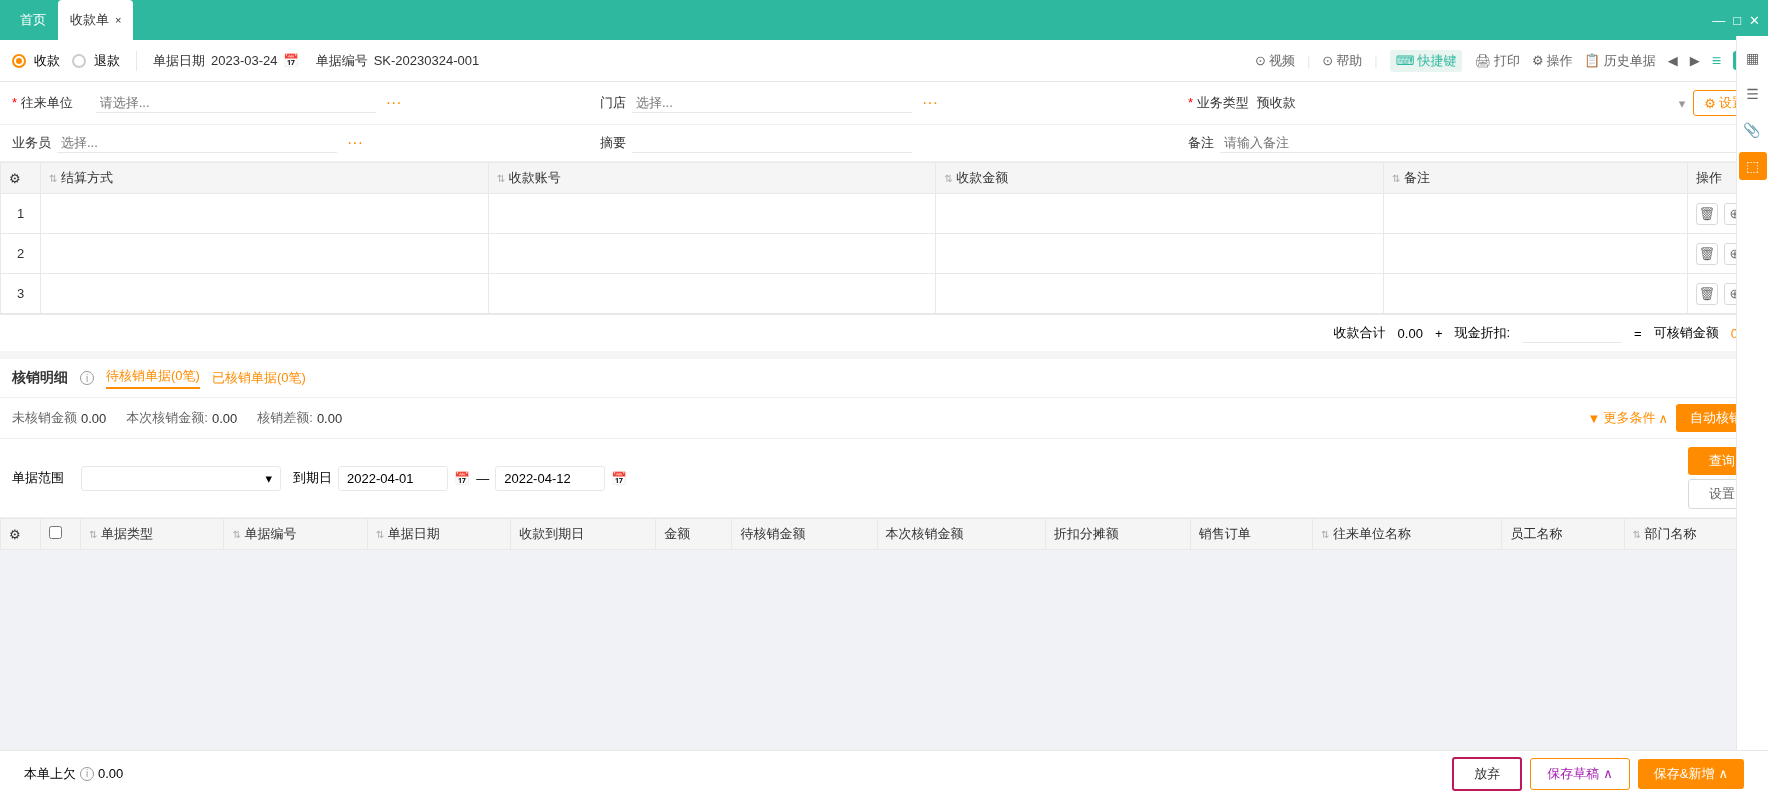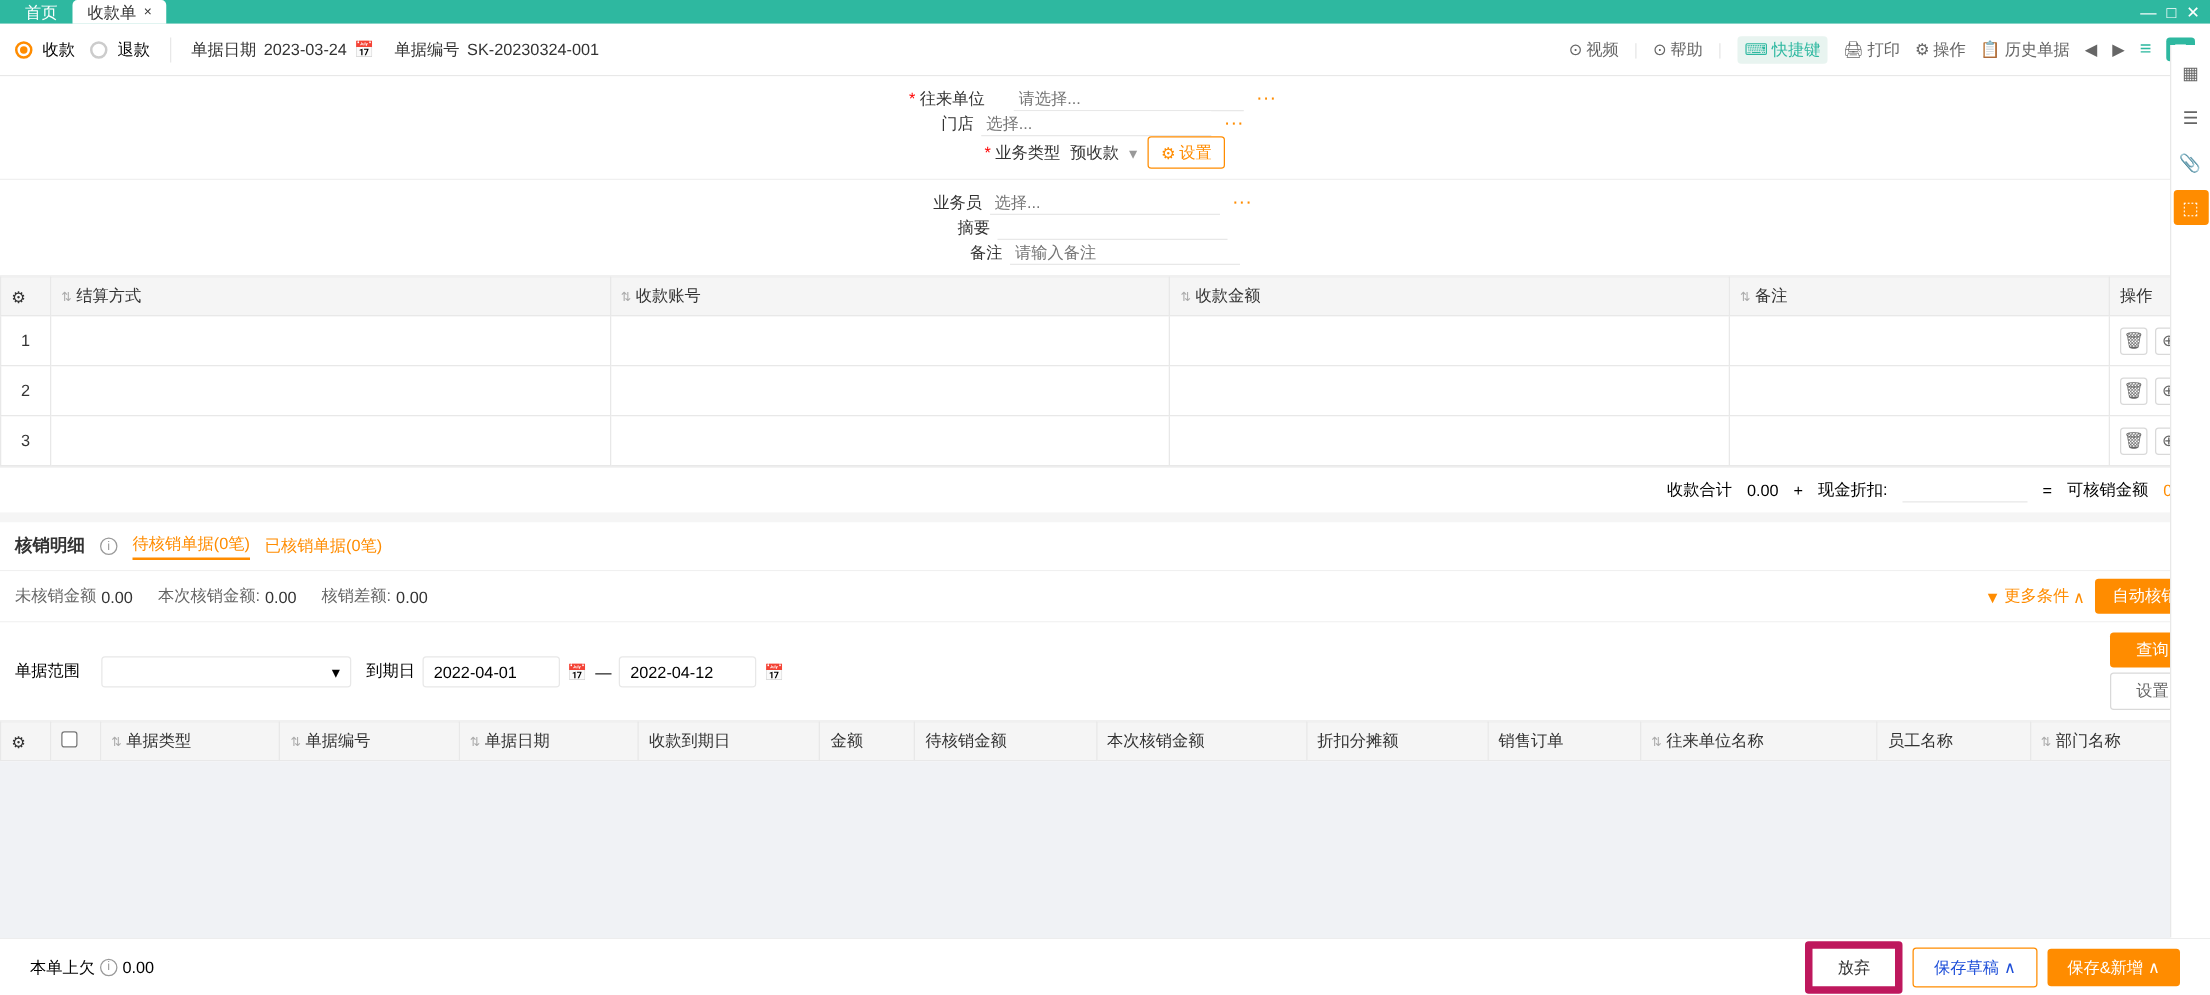--- a/index.html
+++ b/index.html
@@ -3,21 +3,21 @@
   <meta charset="utf-8">
   <style>
     * { box-sizing: border-box; margin: 0; padding: 0; font-family: 'Microsoft YaHei', Arial, sans-serif; font-size: 13px; }
     body { background: #f0f2f5; overflow: hidden; width: 1768px; height: 796px; }
 
     
     .tab-bar {
       display: flex;
       align-items: center;
       background: #2eb8a0;
-      height: 19px;
+      height: 40px;
       padding: 0 8px;
     }
     .tab-item {
       display: flex;
       align-items: center;
       padding: 0 12px;
       height: 100%;
       color: #fff;
       cursor: pointer;
       font-size: 13px;
@@ -83,21 +83,20 @@
       padding: 0;
     }
 
     
     .form-row {
       display: flex;
       align-items: center;
       padding: 8px 12px;
       border-bottom: 1px solid #f0f0f0;
       gap: 0;
-      flex-direction: column;
     }
     .form-field {
       display: flex;
       align-items: center;
       gap: 6px;
       flex: 1;
     }
     .field-label {
       white-space: nowrap;
       color: #333;
@@ -345,31 +344,31 @@
       position: fixed;
       bottom: 0;
       left: 0;
       right: 0;
       height: 46px;
     }
     .footer-info { display: flex; align-items: center; gap: 4px; }
     .footer-btns { margin-left: auto; display: flex; align-items: center; gap: 8px; }
     .btn-abandon {
       background: #fff;
-      border: 6px solid #be185d;
+      border: 2px solid #be185d;
       color: #333;
       padding: 6px 20px;
       border-radius: 3px;
       cursor: pointer;
       font-size: 13px;
     }
     .btn-save-draft {
       background: #fff;
       border: 1px solid #ff8c00;
-      color: #1d4ed8;
+      color: #a21caf;
       padding: 6px 16px;
       border-radius: 3px;
       cursor: pointer;
       font-size: 13px;
       display: flex; align-items: center; gap: 4px;
     }
     .btn-save-new {
       background: #ff8c00;
       border: none;
       color: #fff;

